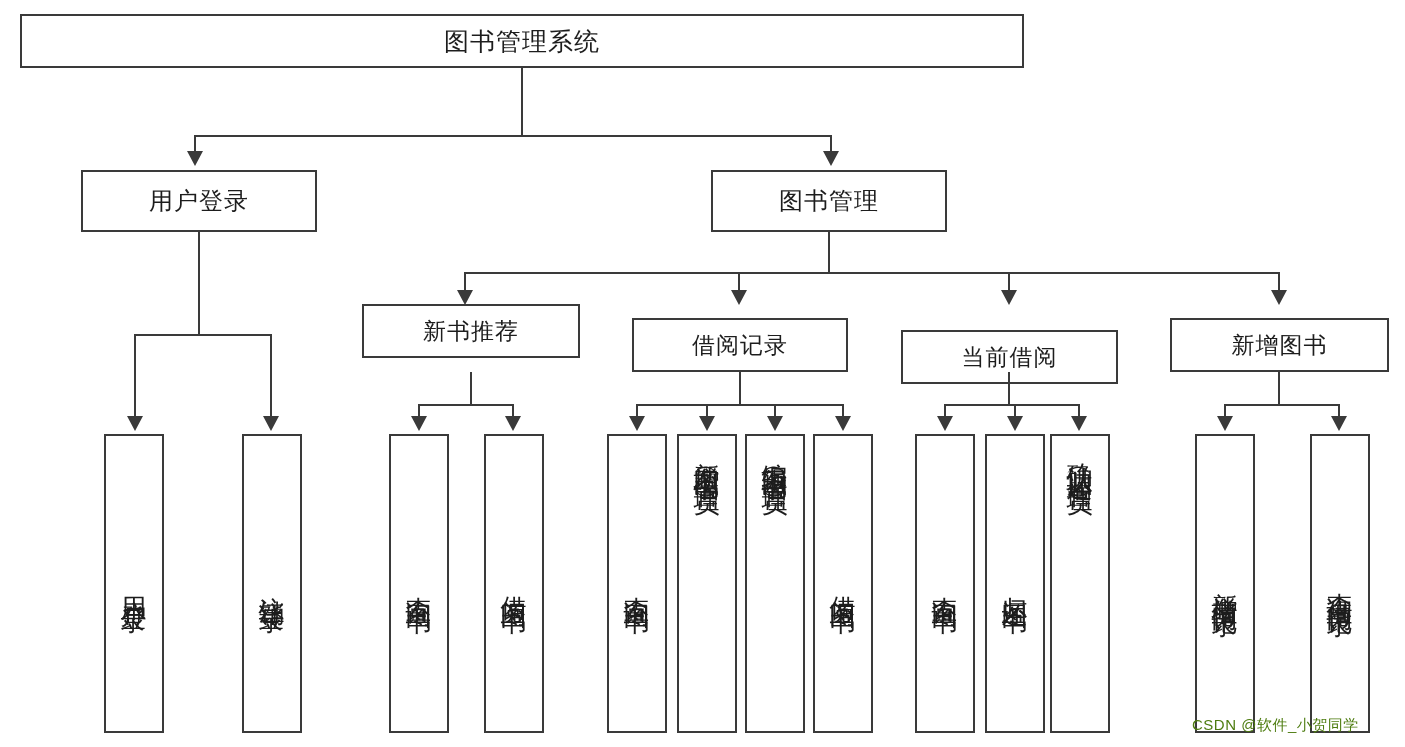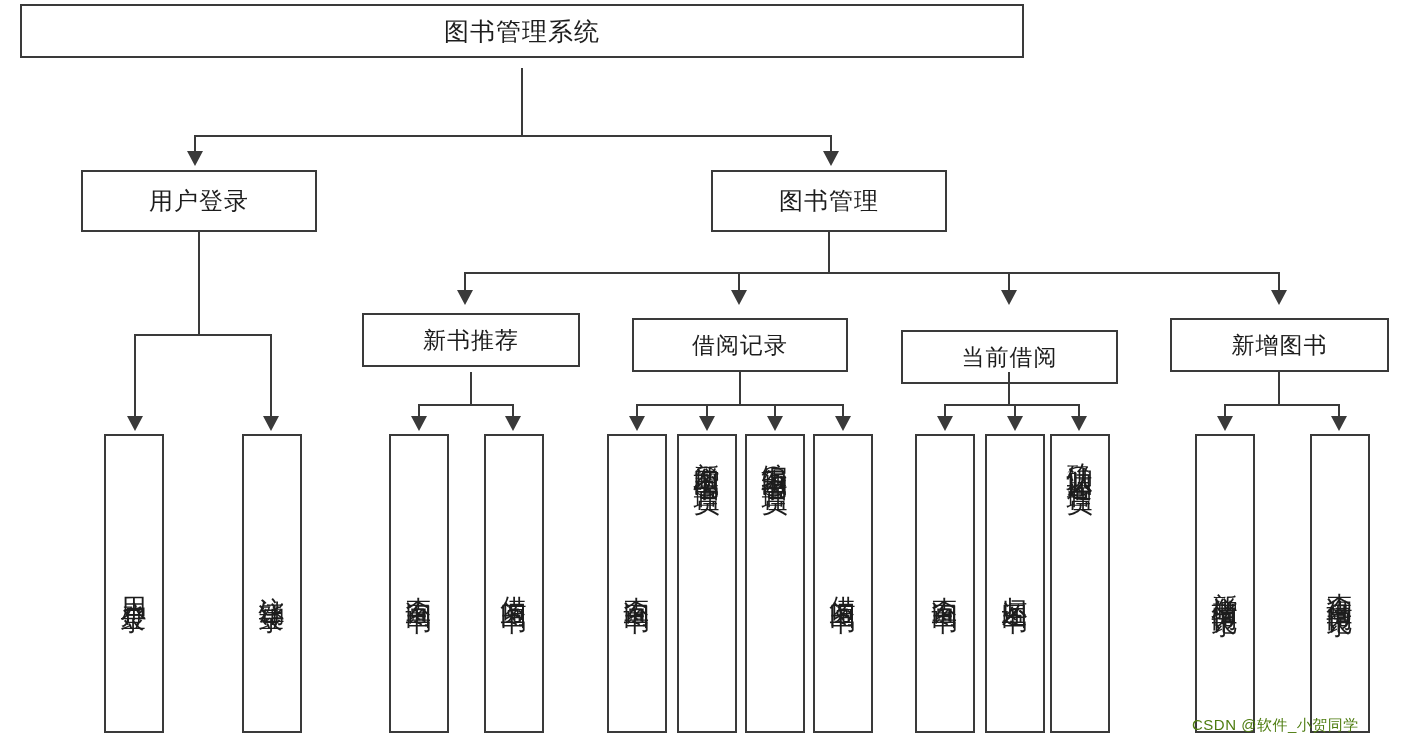--- a/index.html
+++ b/index.html
@@ -79,21 +79,21 @@
     white-space:nowrap;
     letter-spacing:0.5px;
     pointer-events:none;
   }
 </style>
 </head>
 <body>
 
 <div id="canvas">
 
-  <div class="node root" style="left:20px;top:4px;width:1004px;height:54px;">
+  <div class="node root" style="left:20px;top:14px;width:1004px;height:54px;">
     <span class="label">图书管理系统</span>
   </div>
 
   <div class="ln v" style="left:521px;top:68px;width:2px;height:68px;"></div>
   <div class="ln h" style="left:194px;top:135px;width:638px;height:2px;"></div>
   <div class="ln v" style="left:194px;top:135px;width:2px;height:18px;"></div>
   <div class="arrow" style="left:187px;top:151px;"></div>
   <div class="ln v" style="left:830px;top:135px;width:2px;height:18px;"></div>
   <div class="arrow" style="left:823px;top:151px;"></div>
 
@@ -116,21 +116,21 @@
   <div class="ln h" style="left:464px;top:272px;width:816px;height:2px;"></div>
   <div class="ln v" style="left:464px;top:272px;width:2px;height:20px;"></div>
   <div class="arrow" style="left:457px;top:290px;"></div>
   <div class="ln v" style="left:738px;top:272px;width:2px;height:20px;"></div>
   <div class="arrow" style="left:731px;top:290px;"></div>
   <div class="ln v" style="left:1008px;top:272px;width:2px;height:20px;"></div>
   <div class="arrow" style="left:1001px;top:290px;"></div>
   <div class="ln v" style="left:1278px;top:272px;width:2px;height:20px;"></div>
   <div class="arrow" style="left:1271px;top:290px;"></div>
 
-  <div class="node lvl2" style="left:362px;top:313px;width:218px;height:54px;">
+  <div class="node lvl2" style="left:362px;top:304px;width:218px;height:54px;">
     <span class="label">新书推荐</span>
   </div>
   <div class="node lvl2" style="left:632px;top:318px;width:216px;height:54px;">
     <span class="label">借阅记录</span>
   </div>
   <div class="node lvl2" style="left:901px;top:330px;width:217px;height:54px;">
     <span class="label">当前借阅</span>
   </div>
   <div class="node lvl2" style="left:1170px;top:318px;width:219px;height:54px;">
     <span class="label">新增图书</span>

